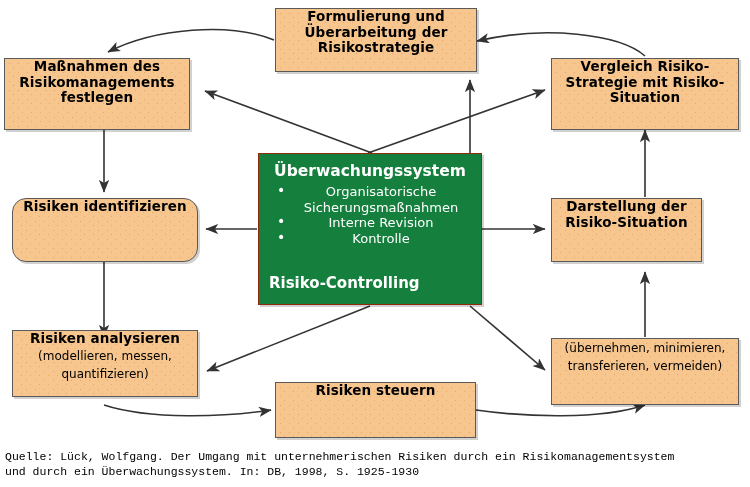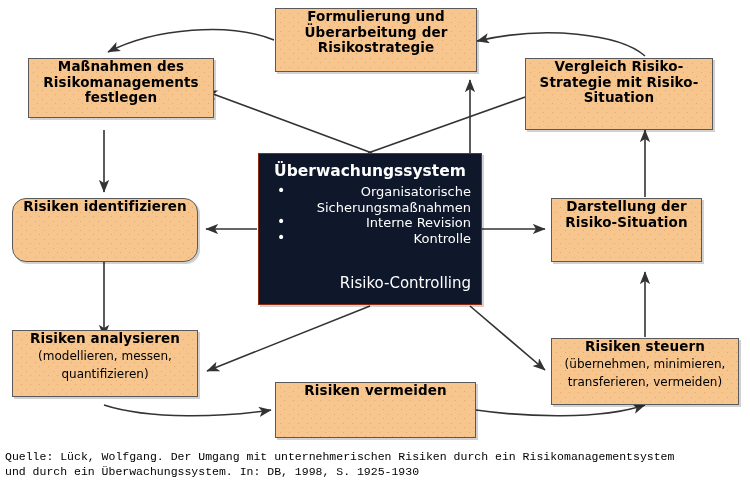--- a/index.html
+++ b/index.html
@@ -55,21 +55,21 @@
     font-weight: normal;
     font-size: 12px;
     line-height: 18px;
     white-space: pre-line;
   }
   
   #central-box {
     position: absolute;
     box-sizing: border-box;
     border: 1px solid #8f2a10;
-    background: #0f172a;
+    background: #15803d;
     box-shadow: 2px 2px 0 rgba(0,0,0,0.18);
     color: #ffffff;
     display: flex;
     flex-direction: column;
     padding: 8px 10px 10px 10px;
   }
   #central-box .c-title {
     font-weight: bold;
     font-size: 15.5px;
     line-height: 19px;
@@ -79,34 +79,34 @@
   #central-box ul {
     list-style: none;
     margin: 0 0 0 6px;
     padding: 0;
   }
   #central-box ul li {
     font-size: 13px;
     line-height: 15.5px;
     position: relative;
     padding-left: 16px;
-    text-align: right;
+    text-align: center;
   }
   #central-box ul li::before {
     content: "\2022";
     position: absolute;
     left: 2px;
     top: -1px;
     font-size: 14px;
   }
   #central-box .c-footer {
-    font-weight: normal;
+    font-weight: bold;
     font-size: 15px;
     line-height: 18px;
-    text-align: right;
+    text-align: left;
     margin-top: auto;
     padding-bottom: 2px;
   }
   #source-note {
     position: absolute;
     left: 5px;
     top: 450px;
     width: 740px;
     font-size: 11.5px;
     line-height: 14.5px;
@@ -160,27 +160,27 @@
       <path d="M470,153 L470,80"></path>
     </g>
   </svg>
 
   <div class="node" id="node-formulierung" style="left:275px; top:8px; width:202px; height:64px;">
     <div class="title">Formulierung und
 Überarbeitung der
 Risikostrategie</div>
   </div>
 
-  <div class="node" id="node-massnahmen" style="left:28px; top:58px; width:186px; height:60px;">
+  <div class="node" id="node-massnahmen" style="left:4px; top:58px; width:186px; height:72px;">
     <div class="title">Maßnahmen des
 Risikomanagements
 festlegen</div>
   </div>
 
-  <div class="node" id="node-vergleich" style="left:525px; top:58px; width:188px; height:72px;">
+  <div class="node" id="node-vergleich" style="left:551px; top:58px; width:188px; height:72px;">
     <div class="title">Vergleich Risiko-
 Strategie mit Risiko-
 Situation</div>
   </div>
 
   <div class="node" id="node-identifizieren" style="left:12px; top:198px; width:186px; height:64px;border-radius:14px;">
     <div class="title">Risiken identifizieren</div>
   </div>
 
   <div class="node" id="node-darstellung" style="left:551px; top:198px; width:151px; height:64px;">
@@ -188,27 +188,26 @@
 Risiko-Situation</div>
   </div>
 
   <div class="node" id="node-analysieren" style="left:12px; top:330px; width:186px; height:67px;">
     <div class="title">Risiken analysieren</div>
     <div class="sub">(modellieren, messen,
 quantifizieren)</div>
   </div>
 
   <div class="node" id="node-steuern" style="left:551px; top:338px; width:188px; height:67px;">
-    <div class="title">Risiken steuern</div>
     <div class="sub">(übernehmen, minimieren,
 transferieren, vermeiden)</div>
   </div>
 
   <div class="node" id="node-bewerten" style="left:275px; top:382px; width:201px; height:56px;">
-    <div class="title">Risiken vermeiden</div>
+    <div class="title">Risiken steuern</div>
   </div>
 
   <div id="central-box" style="left:258px; top:153px; width:224px; height:152px;">
     <div class="c-title">Überwachungssystem</div>
     <ul>
       <li>Organisatorische
 Sicherungsmaßnahmen</li>
       <li>Interne Revision</li>
       <li>Kontrolle</li>
     </ul>

